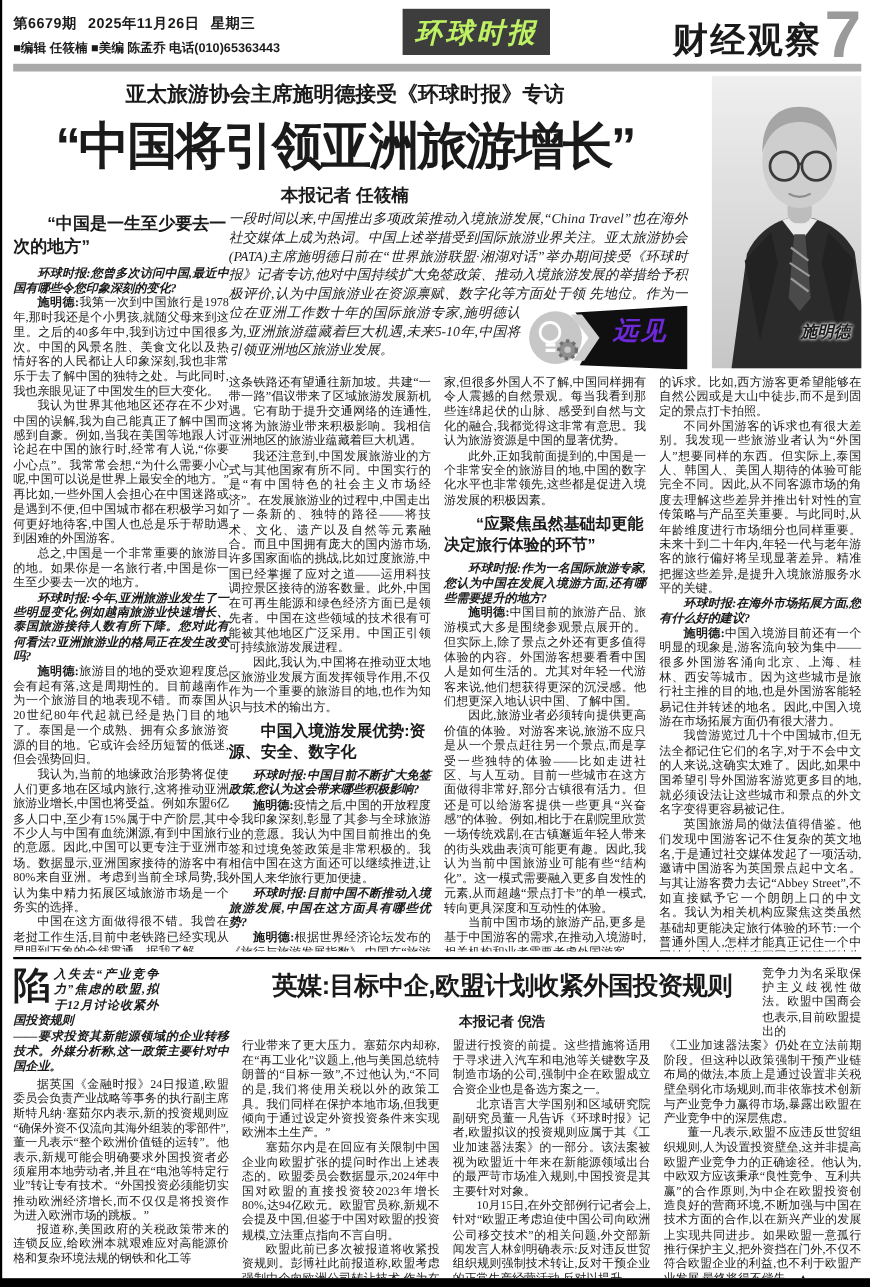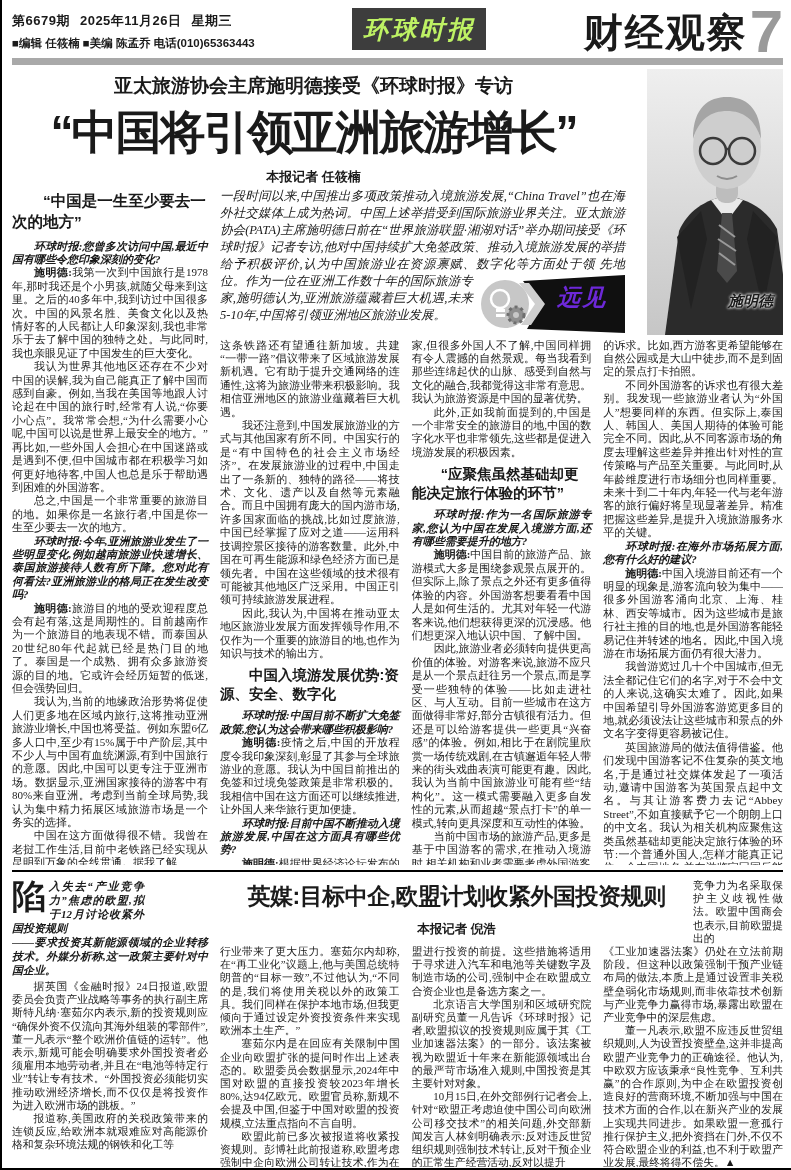--- a/index.html
+++ b/index.html
@@ -1,49 +1,49 @@
 <!DOCTYPE html>
 <html lang="zh"><head>
 <meta charset="utf-8">
 <style>
   * { box-sizing: border-box; margin: 0; padding: 0; }
   html,body { background:#e8e8e8; }
   body { font-family: "Liberation Serif","DejaVu Serif",serif; color:#1a1a1a; }
   .page { position:relative; width:791px; height:1170px; margin:0 auto; background:#fff;
-          border-left:2px solid #000; border-bottom:2px solid #000000; padding:8px 8px 0 10px; overflow:hidden; }
+          border-left:2px solid #000; border-bottom:8px solid #000000; padding:8px 8px 0 10px; overflow:hidden; }
 
   
   .hdr { display:flex; justify-content:space-between; align-items:flex-start; }
   .hdr-left { font-family:"Liberation Sans","DejaVu Sans",sans-serif; font-weight:700; padding-top:4px; }
   .issue-line { font-size:13px; letter-spacing:0.5px; }
   .issue-line span { margin-right:10px; }
   .editor-line { font-size:11.5px; margin-top:6px; }
   .masthead { width:134px; height:42px; background:#3d3d3d; color:#bef264; display:flex; align-items:center;
               justify-content:center; font-size:25px; font-weight:700; font-style:italic; letter-spacing:3px;
               font-family:"Liberation Serif","DejaVu Serif",serif; }
   .hdr-right { display:flex; align-items:flex-end; }
-  .section-title { font-family:"Liberation Sans","DejaVu Sans",sans-serif; font-size:39px; font-weight:900;
+  .section-title { font-family:"Liberation Sans","DejaVu Sans",sans-serif; font-size:32px; font-weight:900;
                    letter-spacing:2px; line-height:1; padding-bottom:4px; }
   .pagenum { font-family:"Liberation Sans","DejaVu Sans",sans-serif; font-size:60px; font-weight:900;
              color:#9a9a9a; line-height:0.8; margin-left:2px; }
   .gray-bar { height:7px; background:#a9a9a9; margin-top:2px; }
 
   
   .main-article { position:relative; height:800px; overflow:hidden; padding-top:6px; }
   .photo { position:absolute; top:4px; right:0; width:136px; height:266px; }
   .photo svg { display:block; }
   .photo-caption { position:absolute; bottom:24px; right:10px; font-style:italic; font-weight:700;
                    font-size:15px; color:#1c1c1c; text-shadow:0 0 3px #fff, 0 0 3px #fff; }
   .head-area { margin-right:168px; text-align:center; }
   .kicker { font-family:"Liberation Sans","DejaVu Sans",sans-serif; font-size:19px; font-weight:800; margin:2px 0 8px; }
   .headline { font-family:"Liberation Sans","DejaVu Sans",sans-serif; font-size:46px; font-weight:900;
               line-height:1.1; letter-spacing:-2px; white-space:nowrap; }
-  .byline { font-family:"Liberation Sans","DejaVu Sans",sans-serif; font-size:13px; font-weight:700; margin:10px 0 0; }
-
-  .main-body { display:flex; gap:12px; margin-top:2px; }
+  .byline { font-family:"Liberation Sans","DejaVu Sans",sans-serif; font-size:16px; font-weight:700; margin:10px 0 0; }
+
+  .main-body { display:flex; margin-top:2px; }
   .col { font-size:11px; line-height:13.4px; text-align:justify; }
   .col1 { width:196px; flex:none; }
   .right-side { flex:1; display:flex; flex-direction:column; min-width:0; }
   .intro-row { display:flex; }
   .intro { flex:1; font-style:italic; font-size:12.5px; line-height:17px; text-align:justify; }
   .intro .ip { text-indent:2em; display:inline; }
   .photo-spacer { width:158px; flex:none; }
   .badge { float:right; position:relative; width:146px; height:58px; margin:2px 0 0 6px; }
   .badge-label { position:absolute; top:14px; left:78px; color:#6d28d9; font-size:23px; font-weight:900;
                  font-style:italic; letter-spacing:2px; font-family:"Liberation Sans","DejaVu Sans",sans-serif; }

